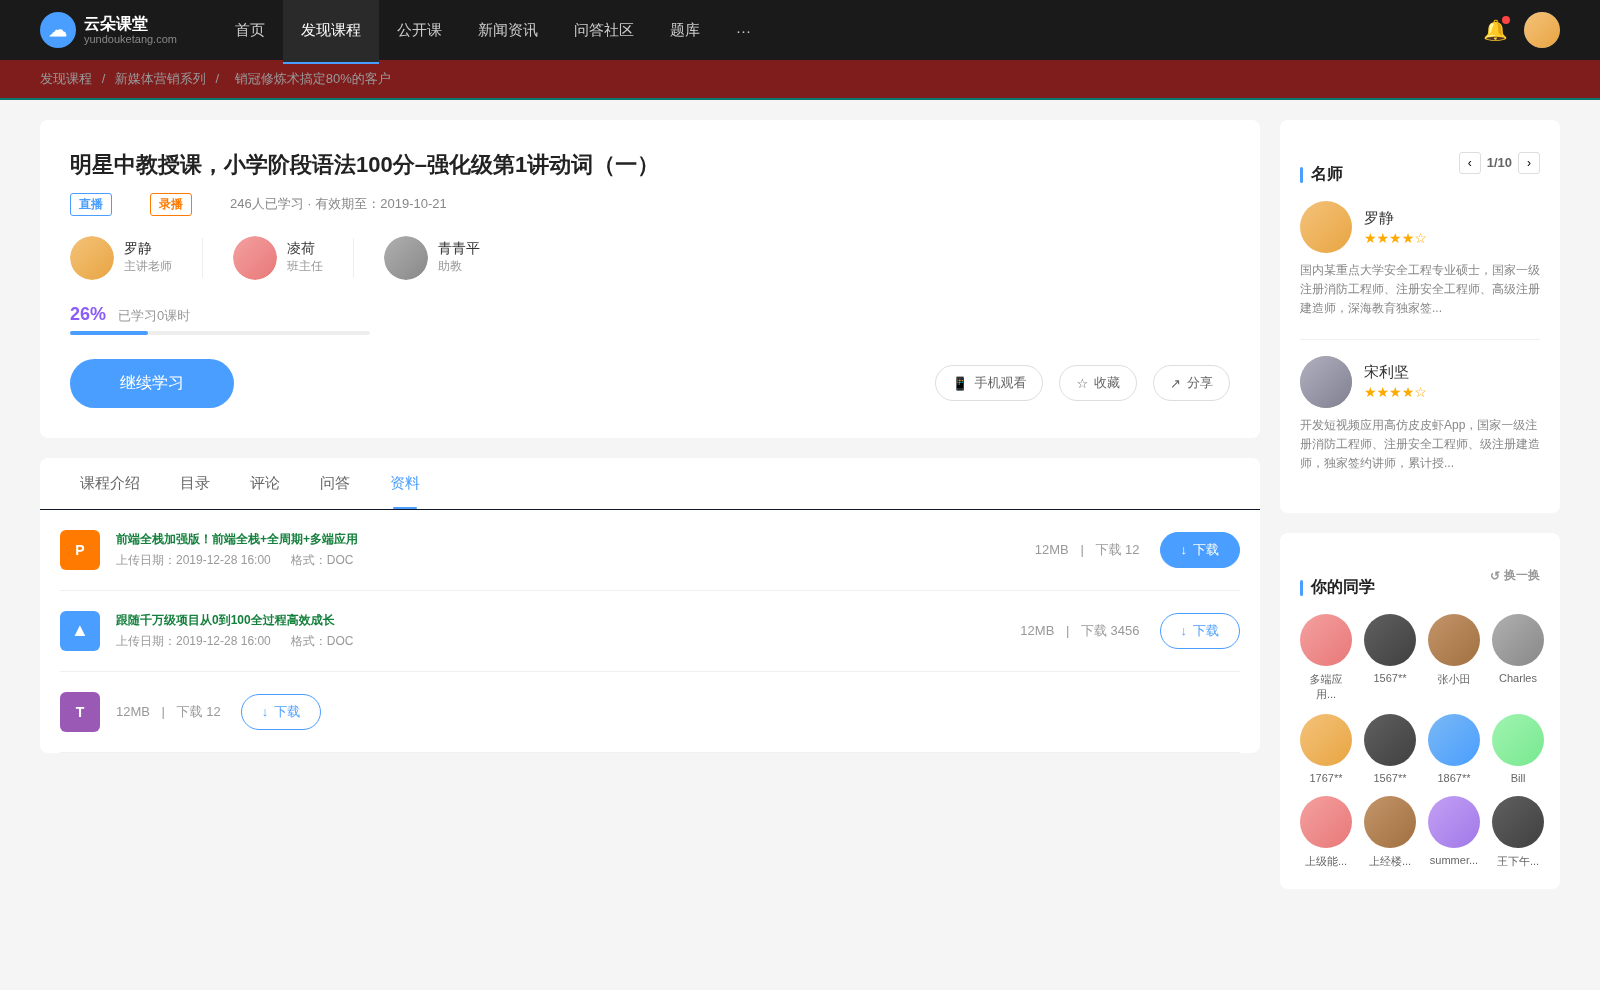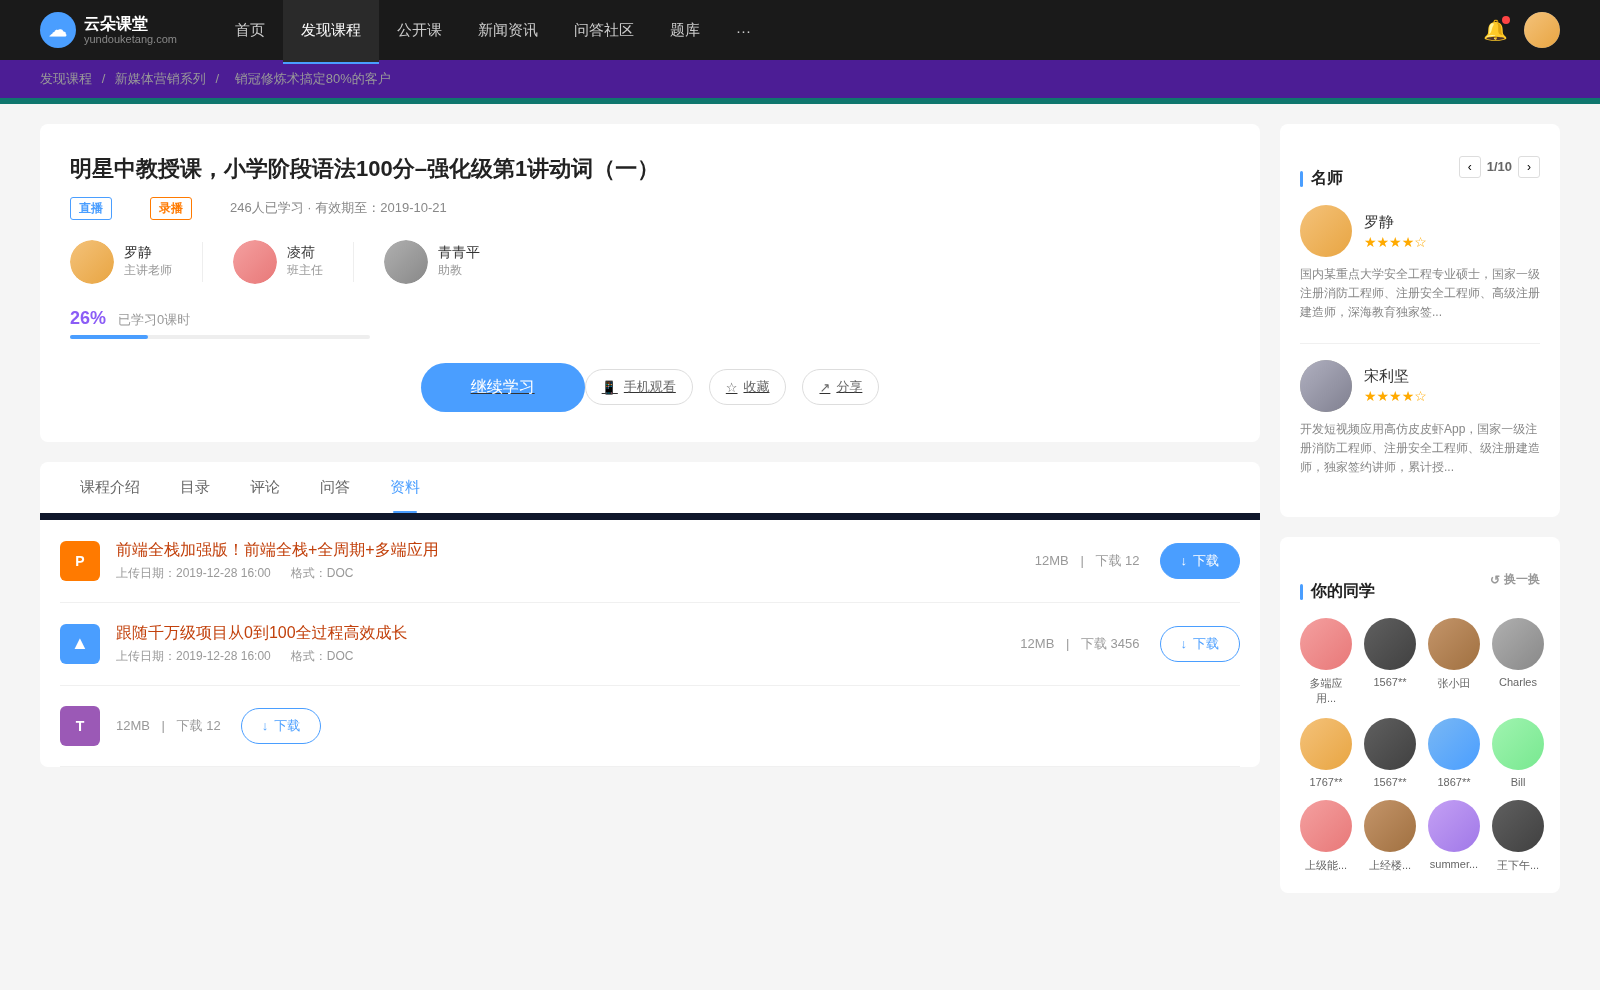--- a/index.html
+++ b/index.html
@@ -16,21 +16,21 @@
     .nav-item { color: #ccc; padding: 0 18px; height: 68px; display: flex; align-items: center; cursor: pointer; font-size: 15px; position: relative; }
     .nav-item.active { color: white; background: #2a2a2a; }
     .nav-item.active::after { content: ''; position: absolute; bottom: 0; left: 0; right: 0; height: 2px; background: #4a9eff; }
     .header-right { display: flex; align-items: center; gap: 16px; }
     .bell-icon { color: #ccc; font-size: 20px; cursor: pointer; position: relative; }
     .bell-dot { width: 8px; height: 8px; background: #ff4444; border-radius: 50%; position: absolute; top: -2px; right: -2px; }
     .avatar { width: 36px; height: 36px; border-radius: 50%; background: #888; overflow: hidden; cursor: pointer; }
     .avatar-img { width: 100%; height: 100%; background: linear-gradient(135deg, #d4a5a5, #c4946a); border-radius: 50%; }
 
     
-    .breadcrumb { background: #4c1d95; padding: 10px 40px; border-bottom: 6px solid #0f766e; font-size: 13px; color: #999; }
+    .breadcrumb { background: #7f1d1d; padding: 10px 40px; border-bottom: 2px solid #0f766e; font-size: 13px; color: #999; }
     .breadcrumb a { color: #999; text-decoration: none; }
     .breadcrumb span { margin: 0 6px; }
 
     
     .main-container { display: flex; gap: 20px; padding: 20px 40px; max-width: 1600px; }
     .content-left { flex: 1; }
     .content-right { width: 280px; flex-shrink: 0; }
 
     
     .course-card { background: white; border-radius: 8px; padding: 30px; margin-bottom: 20px; }
@@ -48,41 +48,41 @@
     .teacher-divider { width: 1px; height: 40px; background: #eee; }
 
     
     .progress-section { margin-bottom: 24px; }
     .progress-label { color: #8b5cf6; font-size: 18px; font-weight: bold; margin-bottom: 6px; }
     .progress-sub { color: #999; font-size: 13px; display: inline-block; margin-left: 8px; font-weight: normal; }
     .progress-bar-bg { height: 4px; background: #eee; border-radius: 2px; width: 300px; margin-top: 6px; }
     .progress-bar-fill { height: 4px; background: #4a9eff; border-radius: 2px; width: 26%; }
 
     
-    .action-row { display: flex; align-items: center; justify-content: center; text-decoration: underline; }
+    .action-row { display: flex; align-items: center; justify-content: space-between; }
     .btn-continue { background: #4a9eff; color: white; border: none; border-radius: 25px; padding: 14px 50px; font-size: 16px; cursor: pointer; font-weight: 500; }
     .action-buttons { display: flex; gap: 16px; }
     .btn-action { display: flex; align-items: center; gap: 6px; color: #666; border: 1px solid #ddd; border-radius: 20px; padding: 8px 16px; font-size: 13px; cursor: pointer; background: white; }
 
     
     .tabs-card { background: white; border-radius: 8px; }
-    .tabs-header { display: flex; border-bottom: 7px solid #0f172a; padding: 0 20px; font-family: Liberation Mono, monospace; }
+    .tabs-header { display: flex; border-bottom: 1px solid #0f172a; padding: 0 20px; font-family: Liberation Mono, monospace; }
     .tab-item { padding: 16px 20px; font-size: 15px; color: #666; cursor: pointer; position: relative; }
     .tab-item.active { color: #4a9eff; }
     .tab-item.active::after { content: ''; position: absolute; bottom: 0; left: 50%; transform: translateX(-50%); width: 24px; height: 2px; background: #4a9eff; border-radius: 1px; }
 
     
     .file-list { padding: 0 20px; }
     .file-item { display: flex; align-items: center; padding: 20px 0; border-bottom: 1px solid #f0f0f0; }
     .file-icon { width: 40px; height: 40px; border-radius: 6px; display: flex; align-items: center; justify-content: center; color: white; font-weight: bold; font-size: 14px; margin-right: 16px; flex-shrink: 0; }
     .file-icon-p { background: #ff7a00; }
     .file-icon-u { background: #4a9eff; }
     .file-icon-t { background: #9b59b6; }
     .file-info { flex: 1; }
-    .file-name { font-size: 16px; color: #c2410c; font-weight: 400; margin-bottom: 4px; }
+    .file-name { font-size: 12px; color: #15803d; font-weight: 700; margin-bottom: 4px; }
     .file-meta { font-size: 12px; color: #999; }
     .file-stats { color: #999; font-size: 13px; margin-right: 20px; white-space: nowrap; }
     .btn-download { border: 1px solid #4a9eff; color: #4a9eff; background: white; border-radius: 20px; padding: 8px 20px; font-size: 13px; cursor: pointer; display: flex; align-items: center; gap: 6px; white-space: nowrap; }
     .btn-download-filled { background: #4a9eff; color: white; border: 1px solid #4a9eff; border-radius: 20px; padding: 8px 20px; font-size: 13px; cursor: pointer; display: flex; align-items: center; gap: 6px; white-space: nowrap; }
 
     
     .sidebar-card { background: white; border-radius: 8px; padding: 20px; margin-bottom: 20px; }
     .sidebar-title { font-size: 16px; font-weight: bold; color: #222; margin-bottom: 16px; display: flex; align-items: center; justify-content: space-between; }
     .sidebar-title-text { display: flex; align-items: center; gap: 8px; margin-top: 24px; }
     .sidebar-title-text::before { content: ''; width: 3px; height: 16px; background: #4a9eff; border-radius: 2px; display: inline-block; }

